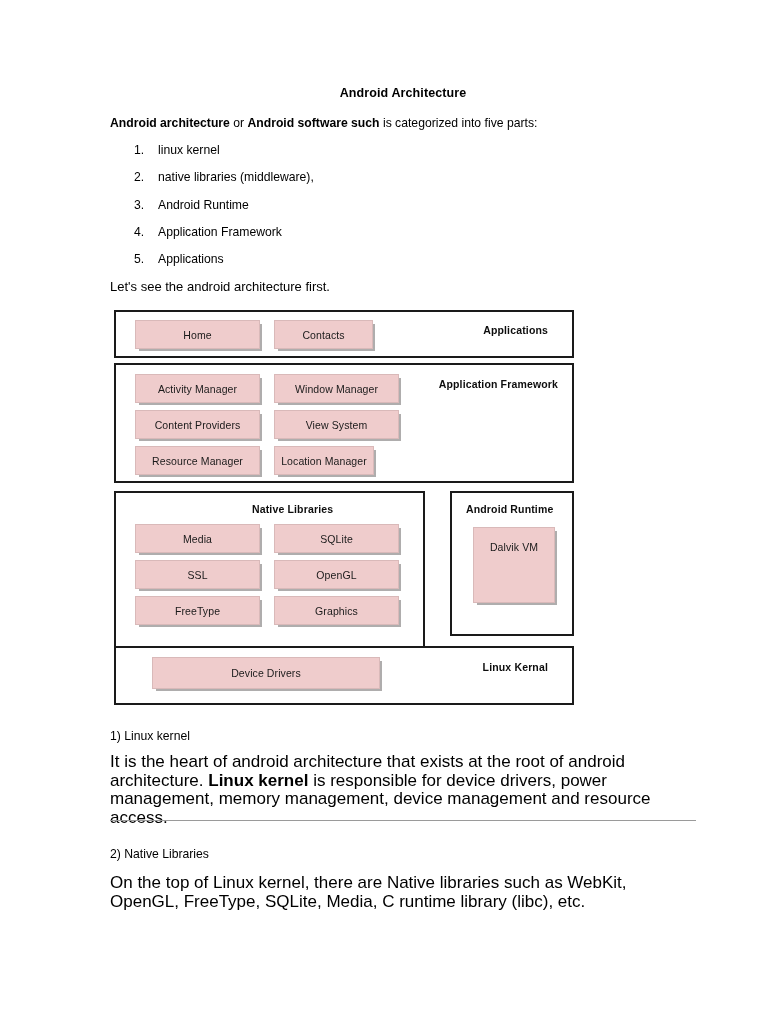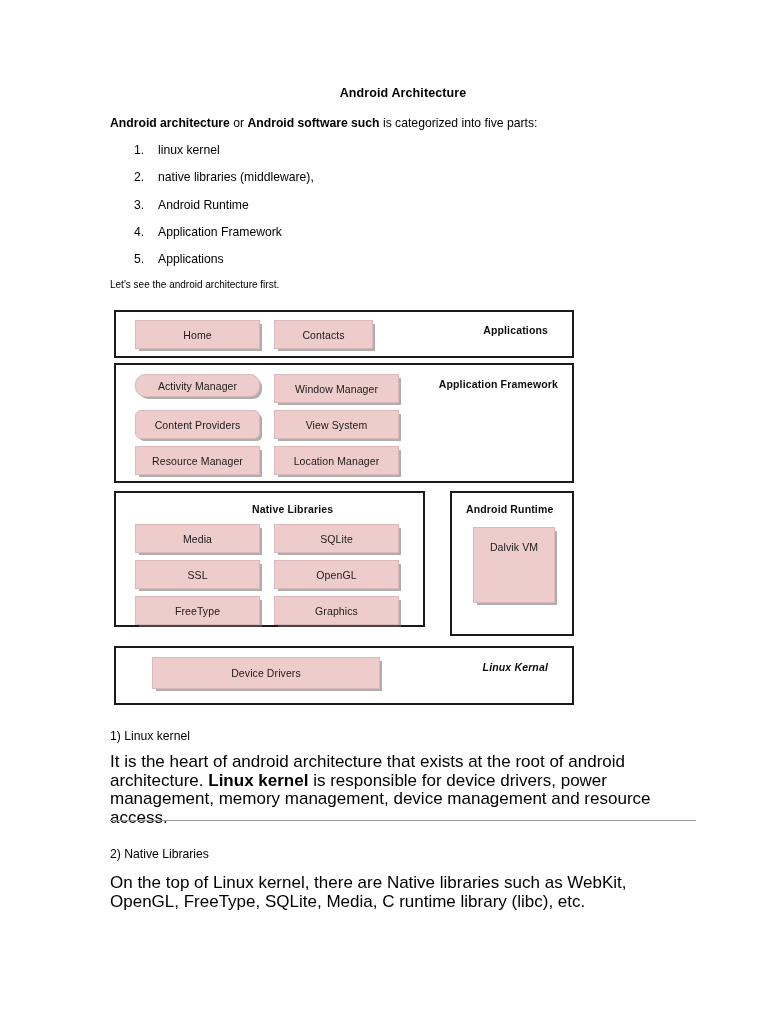--- a/index.html
+++ b/index.html
@@ -62,21 +62,21 @@
     left: 24px;
     top: 0;
     width: 18px;
     text-align: left;
   }
 
   .lets-see {
     position: absolute;
     left: 92px;
     top: 279px;
-    font-size: 10px;
+    font-size: 13px;
   }
 
   
   .diagram {
     position: absolute;
     left: 96px;
     top: 310px;
     width: 460px;
     height: 400px;
   }
@@ -108,21 +108,21 @@
     letter-spacing: 0.1px;
   }
   .chip.tall {
     align-items: flex-start;
     padding-top: 13px;
   }
 
   
   #layer-applications { left: 0px;   top: 0px;   width: 460px; height: 48px; }
   #layer-framework    { left: 0px;   top: 53px;  width: 460px; height: 120px; }
-  #layer-native       { left: 0px;   top: 181px; width: 311px; height: 136px; }
+  #layer-native       { left: 0px;   top: 181px; width: 311px; height: 166px; }
   #layer-runtime      { left: 336px; top: 181px; width: 124px; height: 145px; }
   #layer-kernel       { left: 0px;   top: 336px; width: 460px; height: 59px; }
 
   
   .sec-head {
     position: absolute;
     left: 92px;
     font-size: 12.2px;
   }
   .para {
@@ -188,48 +188,48 @@
 
     <div class="layer" id="layer-applications">
       <div class="layer-title" style="right:24px; top:12px;">Applications</div>
       <div class="chip" style="left:19px; top:8px; width:125px; height:29px;">Home</div>
       <div class="chip" style="left:158px; top:8px; width:99px; height:29px;">Contacts</div>
     </div>
 
     <div class="layer" id="layer-framework">
       <div class="layer-title" style="right:14px; top:13px;">Application Framework</div>
 
-      <div class="chip" style="left:19px; top:9px; width:125px; height:23px;border-radius:10px;">Activity Manager</div>
-      <div class="chip" style="left:19px; top:45px; width:125px; height:29px;border-radius:6px;">Content Providers</div>
+      <div class="chip" style="left:19px; top:9px; width:125px; height:29px;">Activity Manager</div>
+      <div class="chip" style="left:19px; top:45px; width:125px; height:29px;">Content Providers</div>
       <div class="chip" style="left:19px; top:81px; width:125px; height:29px;">Resource Manager</div>
 
       <div class="chip" style="left:158px; top:9px; width:125px; height:29px;">Window Manager</div>
       <div class="chip" style="left:158px; top:45px; width:125px; height:29px;">View System</div>
-      <div class="chip" style="left:158px; top:81px; width:125px; height:29px;">Location Manager</div>
+      <div class="chip" style="left:158px; top:81px; width:100px; height:29px;">Location Manager</div>
     </div>
 
     <div class="layer" id="layer-native">
       <div class="layer-title" style="left:136px; top:10px;">Native Libraries</div>
 
       <div class="chip" style="left:19px; top:31px; width:125px; height:29px;">Media</div>
       <div class="chip" style="left:19px; top:67px; width:125px; height:29px;">SSL</div>
       <div class="chip" style="left:19px; top:103px; width:125px; height:29px;">FreeType</div>
 
       <div class="chip" style="left:158px; top:31px; width:125px; height:29px;">SQLite</div>
       <div class="chip" style="left:158px; top:67px; width:125px; height:29px;">OpenGL</div>
       <div class="chip" style="left:158px; top:103px; width:125px; height:29px;">Graphics</div>
     </div>
 
     <div class="layer" id="layer-runtime">
       <div class="layer-title" style="left:14px; top:10px;">Android Runtime</div>
       <div class="chip tall" style="left:21px; top:34px; width:82px; height:76px;">Dalvik VM</div>
     </div>
 
     <div class="layer" id="layer-kernel">
-      <div class="layer-title" style="right:24px; top:13px;font-style:italic;">Linux Kernal</div>
+      <div class="layer-title" style="right:24px; top:13px;">Linux Kernal</div>
       <div class="chip" style="left:36px; top:9px; width:228px; height:32px;">Device Drivers</div>
     </div>
 
   </div>
 
   <div class="sec-head" id="head-kernel">1) Linux kernel</div>
   <div class="para" id="para-kernel">
     <span>It is the heart of android architecture that exists at the root of android architecture. </span><b>Linux kernel</b><span> is responsible for device drivers, power management, memory management, device management and resource access.</span>
   </div>
 

